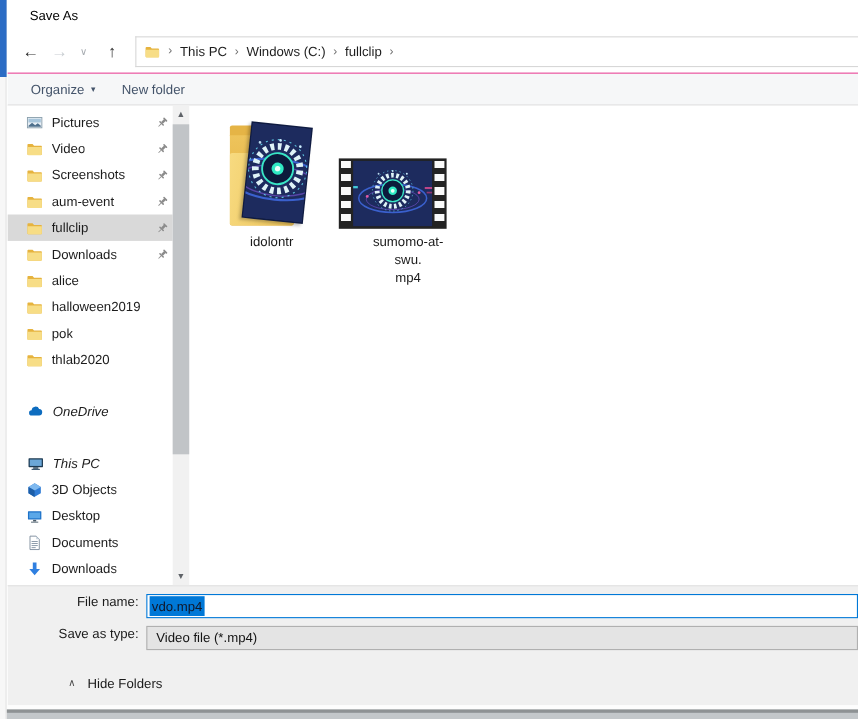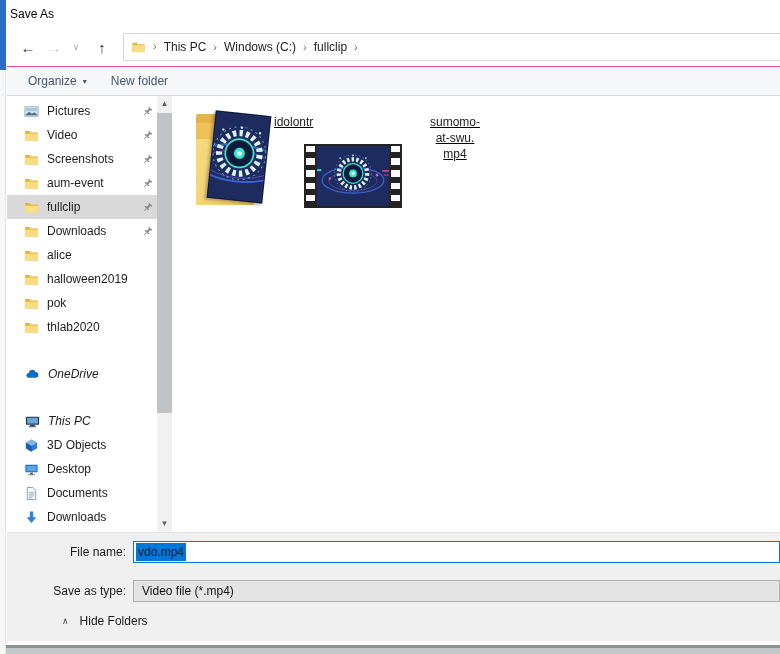--- a/index.html
+++ b/index.html
@@ -2,21 +2,21 @@
 <html><head>
 <meta charset="utf-8">
 <style>
   html,body{margin:0;padding:0;width:780px;height:654px;overflow:hidden;
     font-family:"Liberation Sans",sans-serif;background:#fff;}
   *{box-sizing:border-box;}
   .left-edge{position:absolute;left:0;top:0;bottom:0;width:6px;background:#f7f7f7;border-right:1px solid #e4e4e4;z-index:4;}
   .blue-edge{position:absolute;left:0;top:0;width:6px;height:70px;background:#2b6cc4;z-index:5;}
   .win{position:absolute;left:7px;top:0;width:773px;height:654px;display:flex;flex-direction:column;background:#fff;}
 
-  .titlebar{height:28px;display:flex;align-items:center;padding-left:3px;font-size:12px;color:#000;flex:none;}
+  .titlebar{height:28px;display:flex;align-items:center;padding-left:20px;font-size:12px;color:#000;flex:none;}
 
   .navbar{height:38px;display:flex;align-items:center;padding-left:8px;flex:none;background:#fff;}
   .nav-btn{border:none;background:transparent;font-size:15px;line-height:1;width:26px;text-align:center;padding:0;cursor:default;}
   .nav-back{color:#2b2b2b;}
   .nav-fwd{color:#c9ced2;}
   .nav-drop{color:#a6abb0;font-size:9px;width:18px;}
   .nav-up{color:#333;margin-left:4px;}
   .addressbar{flex:1;height:28px;margin-left:8px;border:1px solid #d7d7d7;border-right:none;background:#fff;display:flex;align-items:center;padding:0 4px 0 7px;}
   .addr-folder{width:15px;height:14px;flex:none;}
   .crumb-sep{color:#6d6d6d;font-size:11px;padding:0 7px;}
@@ -38,40 +38,40 @@
   .srow.gap{margin-top:23px;font-style:italic;}
   .si{width:17px;height:15px;flex:none;margin-right:7px;}
   .srow .lbl{white-space:nowrap;overflow:hidden;}
   .pin{width:13px;height:13px;flex:none;margin-left:auto;}
   .sb-scroll{position:absolute;right:-15px;top:0;bottom:0;width:15px;background:#f1f1f1;z-index:2;}
   .sb-arrow{height:16px;width:15px;text-align:center;font-size:8px;color:#5f6368;line-height:16px;cursor:default;}
   .sb-arrow.down{position:absolute;bottom:0;left:0;}
   .sb-thumb{position:absolute;top:17px;left:0;width:15px;height:300px;background:#c1c4c7;cursor:default;}
 
   .files{flex:1;padding:14px 0 0 37px;display:flex;align-items:flex-start;gap:4px;}
-  .fitem{width:106px;display:flex;flex-direction:row;cursor:default;text-decoration:underline;}
+  .fitem{width:106px;display:flex;flex-direction:column;align-items:center;cursor:default;}
   .iconbox{height:98px;display:flex;align-items:flex-end;justify-content:center;}
   .flabel{font-size:12px;color:#1a1a1a;text-align:center;margin-top:4px;line-height:1.35;}
   .flabel span{display:block;margin-left:28px;}
 
   .bigfolder{position:relative;width:80px;height:96px;}
   .fb-back{position:absolute;left:2px;top:9px;width:58px;height:84px;background:linear-gradient(#eec45c,#e2ae3c);border-radius:2px;}
   .fb-back:before{content:"";position:absolute;top:-7px;left:0;width:25px;height:9px;background:#e5b446;border-radius:2px 3px 0 0;}
   .fb-front{position:absolute;left:2px;bottom:3px;width:58px;height:66px;background:linear-gradient(100deg,#f7da80,#ecc257);border-radius:2px;}
   .poster{position:absolute;left:17px;top:1px;width:56px;height:88px;background:#101c42;transform:rotate(6deg);box-shadow:-2px 2px 3px rgba(0,0,0,.25);}
   .poster svg{position:absolute;inset:1px;width:54px;height:86px;}
 
   .film{position:relative;width:98px;height:64px;background:#232323;}
   .holes{position:absolute;top:2px;bottom:2px;width:9px;background:repeating-linear-gradient(to bottom,#fafafa 0 6.5px,#232323 6.5px 12.2px);}
   .holes.l{left:2px}.holes.r{right:2px}
   .film-art{position:absolute;left:13px;right:13px;top:2px;bottom:2px;}
   .film-art svg{width:100%;height:100%;}
 
   .formarea{height:122px;flex:none;background:#f0f0f0;border-top:1px solid #e2e2e2;position:relative;padding-top:7px;}
-  .frow{display:flex;align-items:center;height:24px;margin-bottom:15px;}
+  .frow{display:flex;align-items:flex-start;height:24px;margin-bottom:5px;}
   .flab{width:126px;flex:none;text-align:right;padding-right:7px;font-size:12px;color:#1a1a1a;}
   .fn-input{flex:1;height:22px;border:1px solid #0078d7;background:#fff;display:flex;align-items:center;font-size:12px;padding-left:2px;cursor:text;}
   .sel-text{background:#0078d7;color:#0f172a;padding:2px 2px;}
   .dd{flex:1;height:22px;background:#e4e4e4;border:1px solid #b0b0b0;display:flex;align-items:center;font-size:12px;color:#141414;padding-left:8px;cursor:default;}
   .hide-btn{position:absolute;left:51px;bottom:24px;display:flex;align-items:center;gap:11px;font-size:12px;color:#1a1a1a;background:transparent;border:none;padding:2px 4px;cursor:default;}
   .hf-chev{font-size:9px;color:#4a4a4a;}
   .bstrip{position:absolute;left:-7px;bottom:0;width:780px;height:9px;background:#c3c7ca;border-top:3px solid #8e9294;box-shadow:0 -4px 0 #fdfdfd;}
 </style>
 </head>
 <body>

